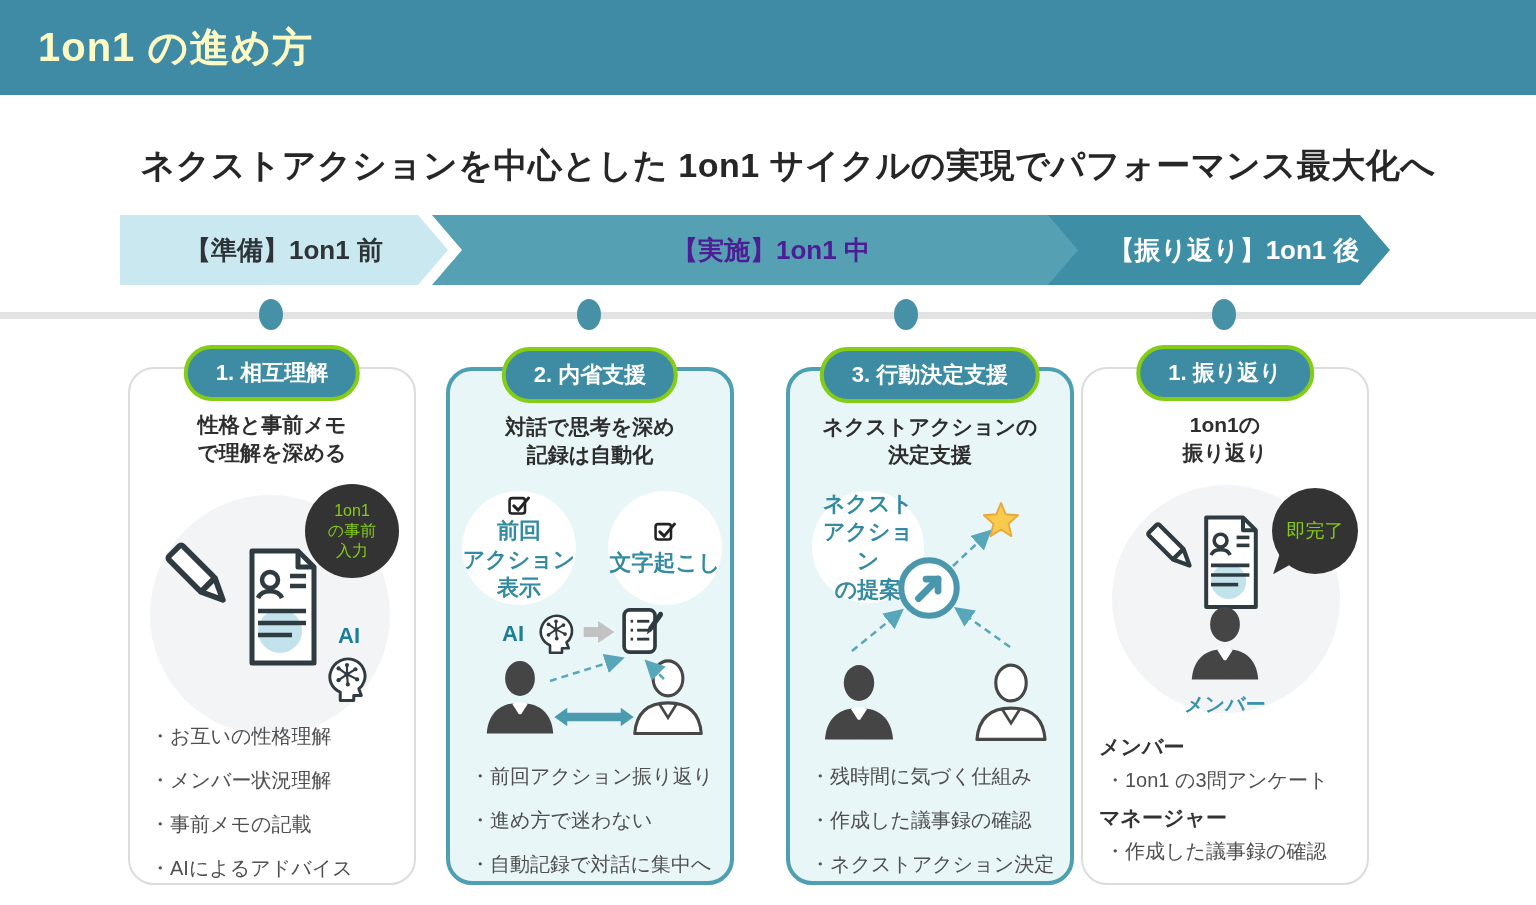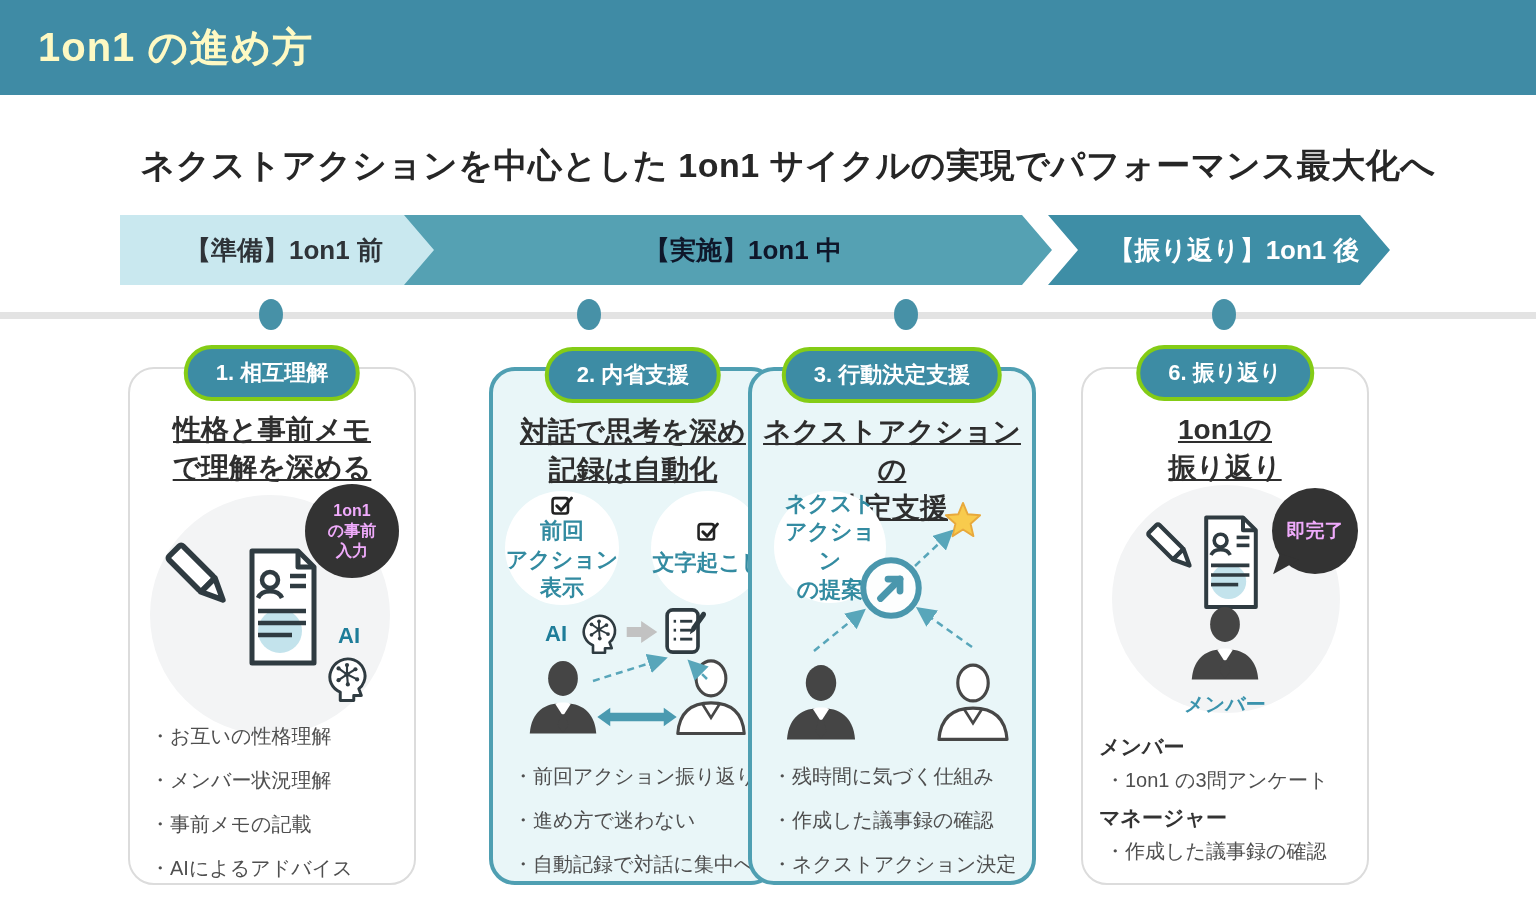--- a/index.html
+++ b/index.html
@@ -12,39 +12,39 @@
   
   .subtitle{position:absolute;left:0;top:143px;width:1536px;text-align:center;
             font-size:34px;font-weight:800;color:#262626;letter-spacing:.5px;padding-left:20px;}
   
   .phase{position:absolute;top:215px;height:70px;display:flex;align-items:center;justify-content:center;
          font-size:26px;font-weight:800;box-sizing:border-box;}
   .phase-tip{clip-path:polygon(0 0,calc(100% - 30px) 0,100% 50%,calc(100% - 30px) 100%,0 100%);}
   .phase-notch{clip-path:polygon(0 0,calc(100% - 30px) 0,100% 50%,calc(100% - 30px) 100%,0 100%,30px 50%);
                padding-left:30px;}
   .phase-1{left:120px;width:328px;background:#c9e8ef;color:#2e3338;}
-  .phase-2{left:404px;width:648px;background:#55a1b3;color:#0f172a;}
+  .phase-2{left:432px;width:648px;background:#55a1b3;color:#4c1d95;}
   .phase-3{left:1048px;width:342px;background:#3e8ea6;color:#ffffff;}
   
   .timeline-line{position:absolute;left:0;top:312px;width:1536px;height:7px;background:#e3e3e3;}
   .timeline-dot{position:absolute;top:299px;width:24px;height:31px;border-radius:50%;background:#4791a7;}
   
   .card{position:absolute;top:367px;width:288px;height:518px;border-radius:26px;background:#fff;box-sizing:border-box;}
   .card.plain{border:2px solid #dcdcdc;}
   .card.teal{border:4px solid #4f9fb2;background:#e9f6f8;}
   .badge{position:absolute;top:-24px;left:50%;transform:translateX(-50%);
          background:#3d8ca4;color:#fff;font-size:22px;font-weight:800;
          padding:9px 28px;border-radius:32px;border:4px solid #84cc16;white-space:nowrap;}
-  .card-title{margin-top:42px;text-align:center;font-size:28px;font-weight:800;color:#2e2e2e;line-height:1.35;text-decoration:underline;}
+  .card-title{margin-top:42px;text-align:center;font-size:21px;font-weight:800;color:#2e2e2e;line-height:1.35;}
   .card-title span{display:block;}
   .illust{position:absolute;left:0;top:112px;width:288px;height:268px;}
   .illust > *{position:absolute;}
   .big-circle{border-radius:50%;background:#f3f4f5;}
-  .dark-badge{background:#333333;color:#f0abfc;border-radius:50%;display:flex;flex-direction:column;
-              align-items:center;justify-content:center;font-weight:700;text-align:center;line-height:1.25;}
+  .dark-badge{background:#333333;color:#84cc16;border-radius:50%;display:flex;flex-direction:column;
+              align-items:center;justify-content:center;font-weight:400;text-align:center;line-height:1.25;}
   .dark-badge span{display:block;}
   .bubble-tail::after{content:"";position:absolute;left:4px;bottom:-4px;width:0;height:0;
               border-top:22px solid #333333;border-right:20px solid transparent;transform:rotate(18deg);}
   .mini-bubble{background:#ffffff;border-radius:50%;display:flex;flex-direction:column;align-items:center;
                justify-content:center;color:#338ba1;font-weight:800;font-size:22px;line-height:1.3;text-align:center;}
   .mini-bubble span{display:block;}
   .ai-label{color:#1e7d99;font-weight:800;font-size:22px;}
   .bullets{position:absolute;left:20px;top:354px;margin:0;padding:0;list-style:none;}
   .bullets li{font-size:20px;color:#4f4f4f;margin-bottom:17px;white-space:nowrap;}
   .teal .bullets{top:392px;}
@@ -138,21 +138,21 @@
       </svg>
     </div>
     <ul class="bullets">
       <li>・お互いの性格理解</li>
       <li>・メンバー状況理解</li>
       <li>・事前メモの記載</li>
       <li>・AIによるアドバイス</li>
     </ul>
   </section>
 
-  <section class="card teal" style="left:446px;margin-left:43px;">
+  <section class="card teal" style="left:446px;">
     <div class="badge">2. 内省支援</div>
     <div class="card-title">
       <span>対話で思考を深め</span>
       <span>記録は自動化</span>
     </div>
     <div class="illust">
       <div class="mini-bubble" style="left:12px;top:8px;width:114px;height:114px;">
         <svg width="24" height="24" viewBox="0 0 28 28">
           <rect x="3" y="6" width="18" height="18" rx="3" fill="none" stroke="#222" stroke-width="3"></rect>
           <path d="M8 15 l5 5 L25 6" fill="none" stroke="#222" stroke-width="3.5" stroke-linecap="round" stroke-linejoin="round"></path>
@@ -232,21 +232,21 @@
         <line x1="214" y1="196" x2="198" y2="180" stroke="#58a6ba" stroke-width="2.5" stroke-dasharray="7 5" marker-end="url(#ah2)"></line>
       </svg>
     </div>
     <ul class="bullets">
       <li>・前回アクション振り返り</li>
       <li>・進め方で迷わない</li>
       <li>・自動記録で対話に集中へ</li>
     </ul>
   </section>
 
-  <section class="card teal" style="left:748px;">
+  <section class="card teal" style="left:786px;">
     <div class="badge">3. 行動決定支援</div>
     <div class="card-title">
       <span>ネクストアクションの</span>
       <span>決定支援</span>
     </div>
     <div class="illust">
       <div class="mini-bubble" style="left:22px;top:8px;width:112px;height:112px;">
         <svg width="24" height="24" viewBox="0 0 28 28">
           <rect x="3" y="6" width="18" height="18" rx="3" fill="none" stroke="#222" stroke-width="3"></rect>
           <path d="M8 15 l5 5 L25 6" fill="none" stroke="#222" stroke-width="3.5" stroke-linecap="round" stroke-linejoin="round"></path>
@@ -288,21 +288,21 @@
       </svg>
     </div>
     <ul class="bullets">
       <li>・残時間に気づく仕組み</li>
       <li>・作成した議事録の確認</li>
       <li>・ネクストアクション決定</li>
     </ul>
   </section>
 
   <section class="card plain" style="left:1081px;">
-    <div class="badge">6. 振り返り</div>
+    <div class="badge">1. 振り返り</div>
     <div class="card-title">
       <span>1on1の</span>
       <span>振り返り</span>
     </div>
     <div class="illust">
       <div class="big-circle" style="left:29px;top:4px;width:228px;height:228px;"></div>
       <svg style="left:56px;top:34px;" width="68" height="68" viewBox="0 0 64 64">
         <g transform="rotate(45 32 32)" fill="#ffffff" stroke="#2f3b41" stroke-width="4" stroke-linejoin="round">
           <rect x="5" y="25" width="34" height="14" rx="2"></rect>
           <path d="M39 25 L54 32 L39 39 Z"></path>

